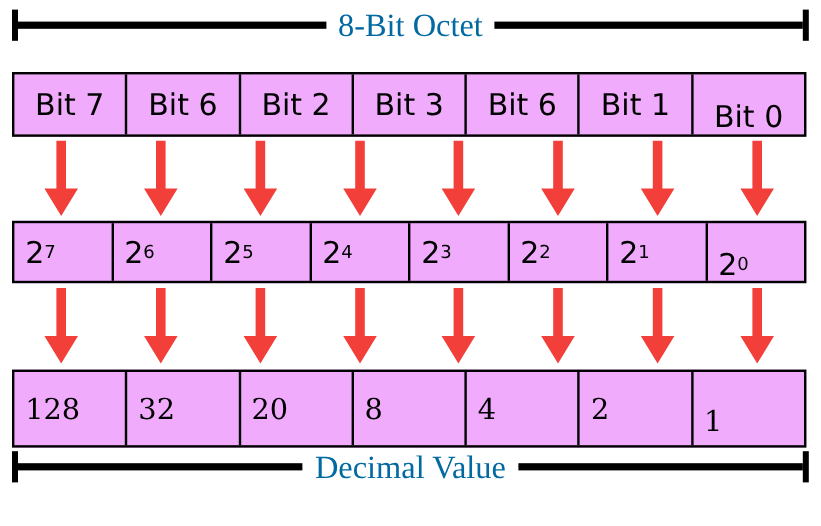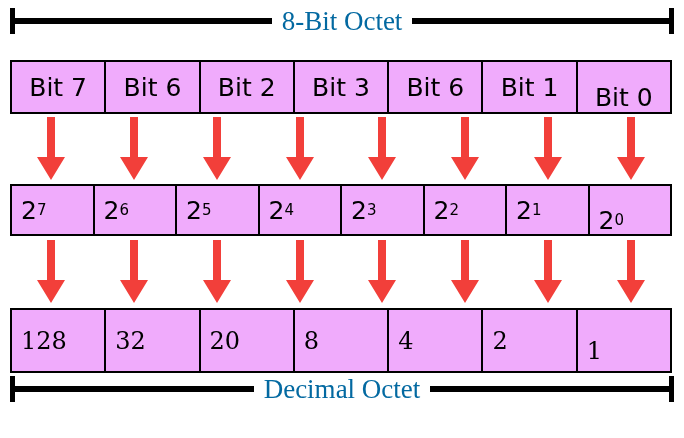--- a/index.html
+++ b/index.html
@@ -254,16 +254,16 @@
   <div class="cell left">20</div>
   <div class="cell left">8</div>
   <div class="cell left">4</div>
   <div class="cell left">2</div>
   <div class="cell left">1</div>
 </div>
 
 <div class="span-label" id="bottom-span">
   <span class="cap"></span>
   <span class="rule"></span>
-  <span class="span-text">Decimal Octet</span>
+  <span class="span-text">Decimal Value</span>
   <span class="rule"></span>
   <span class="cap"></span>
 </div>
 
 </body></html>

